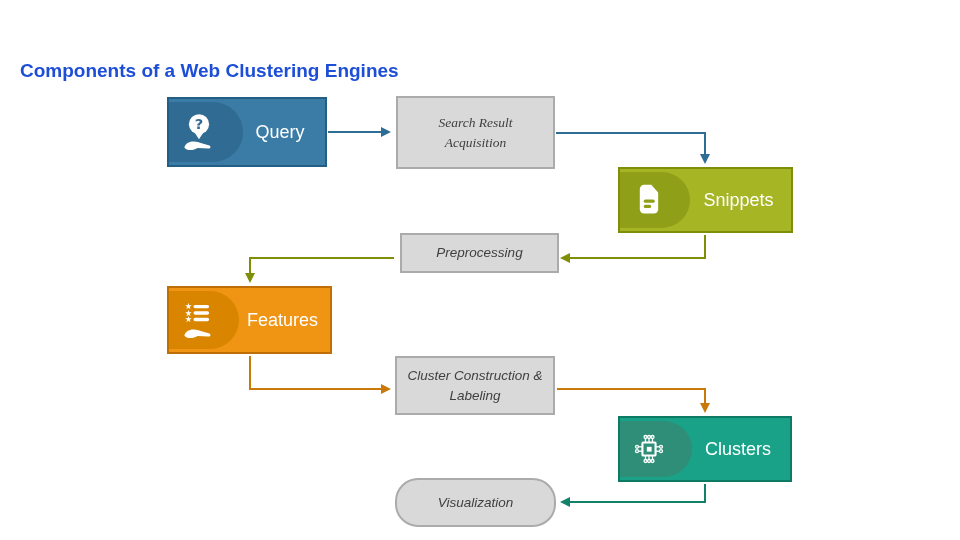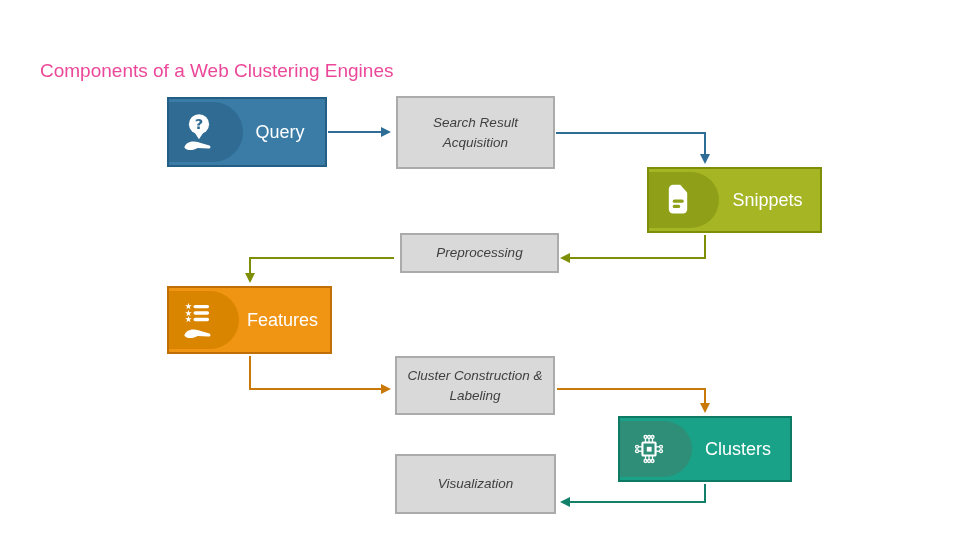--- a/index.html
+++ b/index.html
@@ -5,22 +5,22 @@
   html,body { margin:0; padding:0; background:#ffffff; }
   body { width:960px; height:540px; font-family:"Liberation Sans", sans-serif; }
   .slide { position:relative; width:960px; height:540px; background:#ffffff; overflow:hidden; }
 
   .title {
     position:absolute; left:38px; top:16px;
     font-size:30px; font-weight:bold; color:#3E3E41; letter-spacing:-0.3px;
     white-space:nowrap;
   }
   .subtitle {
-    position:absolute; left:40px; top:60px;
-    font-size:19px; color:#ec4899; white-space:nowrap;
+    position:absolute; left:20px; top:60px;
+    font-size:19px; color:#1d4ed8; white-space:nowrap;font-weight:bold;
   }
 
   .node { position:absolute; box-sizing:border-box; }
 
   .process {
     background:#D9D9D9; border:2px solid #ABABAB;
     display:flex; align-items:center; justify-content:center;
     text-align:center; padding:4px 10px;
   }
   .process .p-label {
@@ -89,25 +89,25 @@
       <svg width="44" height="44" viewBox="0 0 48 48">
         <circle cx="24" cy="15.5" r="11" fill="#ffffff"></circle>
         <path d="M18.5 23.5 L29.5 23.5 L24 32 Z" fill="#ffffff"></path>
         <text x="24" y="21" font-size="16" font-weight="bold" text-anchor="middle" fill="#2F6B92" font-family="DejaVu Sans, sans-serif">?</text>
         <path d="M8 41 C9 36.5 13.5 34 18.5 34.3 C21.5 34.5 23.5 35.2 26 36 L34.5 38.4 C37.5 39.3 37 42.3 34 42 L22.5 41.5 C18.5 44 11 45.2 8 41 Z" fill="#ffffff"></path>
       </svg>
     </div>
     <div class="node-label">Query</div>
   </div>
 
-  <div class="node process" style="left:396px; top:96px; width:159px; height:73px;">
+  <div class="node process" style="left:396px; top:96px; width:159px; height:73px;font-family:Liberation Serif, serif;">
     <div class="p-label">Search Result Acquisition</div>
   </div>
 
-  <div class="node colored n-snippets" style="left:647px; top:167px; width:175px; height:66px;">
+  <div class="node colored n-snippets" style="left:618px; top:167px; width:175px; height:66px;">
     <div class="pill">
       <svg width="42" height="42" viewBox="0 0 48 48">
         <rect x="13.5" y="6.5" width="21" height="33" rx="5" fill="#ffffff"></rect>
         <polygon points="26,6 36,6 36,17" fill="#8F9F18"></polygon>
         <path d="M27.5 8.5 L27.5 13.5 Q27.5 15 29 15 L33.5 15 Z" fill="#ffffff"></path>
         <rect x="18" y="23.5" width="12.5" height="3.6" rx="1.8" fill="#8F9F18"></rect>
         <rect x="18" y="29.5" width="8.5" height="3.6" rx="1.8" fill="#8F9F18"></rect>
       </svg>
     </div>
     <div class="node-label">Snippets</div>
@@ -161,17 +161,17 @@
           <line x1="31.5" y1="21.5" x2="36" y2="21.5"></line>
             <circle cx="37.7" cy="21.5" r="1.7"></circle>
           <line x1="31.5" y1="26.5" x2="36" y2="26.5"></line>
             <circle cx="37.7" cy="26.5" r="1.7"></circle>
         </g>
       </svg>
     </div>
     <div class="node-label">Clusters</div>
   </div>
 
-  <div class="node process" style="left:395px; top:454px; width:161px; height:60px;">
+  <div class="node process" style="left:395px; top:478px; width:161px; height:49px;border-radius:23px;">
     <div class="p-label">Visualization</div>
   </div>
 
 </div>
 
 </body></html>

